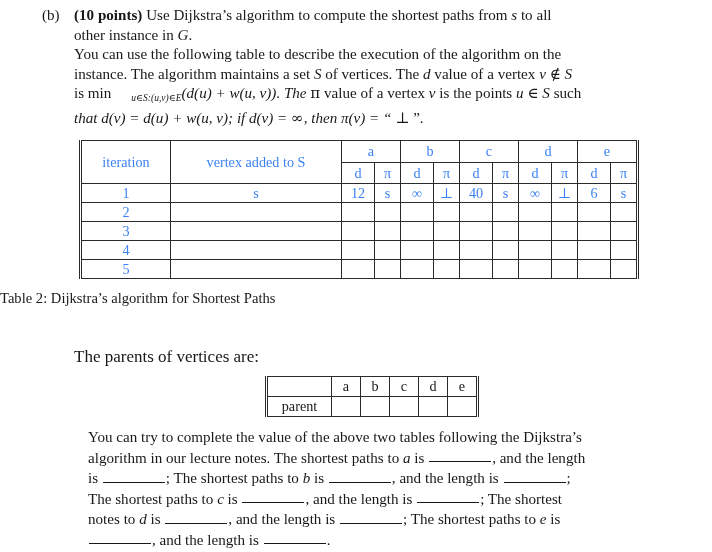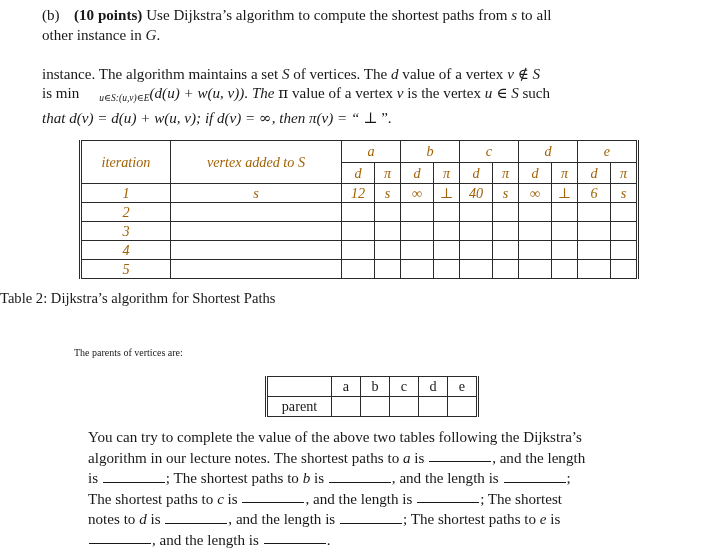--- a/index.html
+++ b/index.html
@@ -29,42 +29,42 @@
     width: 648px;
     font-size: 15.1px;
     line-height: 19.6px;
   }
   .prob-label {
     float: left;
     width: 32px;
     font-size: 15.1px;
   }
   .prob-body {
+    margin-left: 32px;
     text-align: left;
   }
   .bold { font-weight: bold; }
   .mi { font-style: italic; }
   .sub {
     font-size: 9.5px;
     vertical-align: -0.28em;
     font-style: italic;
     padding-left: 20px;
   }
 
   
   .table-main-wrap {
     position: absolute;
     left: 79px;
     top: 140px;
   }
   table.dtable {
     border-collapse: collapse;
     font-size: 14.2px;
-    color: #a16207;
-    font-style: italic;
+    color: #3b82f6;
   }
   table.dtable td, table.dtable th {
     border: 1px solid #2a2a2a;
     font-weight: normal;
     text-align: center;
     vertical-align: middle;
     padding: 0;
     font-family: "Liberation Serif", "DejaVu Serif", serif;
   }
   
@@ -91,21 +91,21 @@
     top: 290px;
     width: 712px;
     font-size: 14.6px;
   }
 
   
   .parents-line {
     position: absolute;
     left: 74px;
     top: 347px;
-    font-size: 10px;
+    font-size: 17px;
   }
 
   
   .table-parent-wrap {
     position: absolute;
     left: 265px;
     top: 376px;
   }
   table.ptable {
     border-collapse: collapse;
@@ -147,23 +147,23 @@
 </head>
 <body>
 
 <div class="page">
 
   <div class="problem">
     <span class="prob-label">(b)</span>
     <div class="prob-body">
       <span class="bold">(10 points)</span><span> Use Dijkstra’s algorithm to compute the shortest paths from </span><span class="mi">s</span><span> to all</span><br>
       <span>other instance in </span><span class="mi">G</span><span>.</span><br>
-      <br>
+      <span>You can use the following table to describe the execution of the algorithm on the</span><br>
       <span>instance. The algorithm maintains a set </span><span class="mi">S</span><span> of vertices. The </span><span class="mi">d</span><span> value of a vertex </span><span class="mi">v</span><span> ∉ </span><span class="mi">S</span><br>
-      <span>is min</span><span class="sub">u∈S:(u,v)∈E</span><span class="mi">(d(u) + w(u, v)). The </span><span class="pi-g">π</span><span> value of a vertex </span><span class="mi">v</span><span> is the vertex </span><span class="mi">u</span><span> ∈ </span><span class="mi">S</span><span> such</span><br>
+      <span>is min</span><span class="sub">u∈S:(u,v)∈E</span><span class="mi">(d(u) + w(u, v)). The </span><span class="pi-g">π</span><span> value of a vertex </span><span class="mi">v</span><span> is the points </span><span class="mi">u</span><span> ∈ </span><span class="mi">S</span><span> such</span><br>
       <span class="mi">that d(v) = d(u) + w(u, v); if d(v) = </span><span class="inf">∞</span><span class="mi">, then π(v) = “ </span><span class="perp">⊥</span><span> ”.</span>
     </div>
   </div>
 
   <div class="table-main-wrap">
     <table class="dtable">
       <tbody>
         <tr class="r-head1">
           <td class="c-iter dbl-left" rowspan="2">iteration</td>
           <td class="c-vert" rowspan="2">vertex added to S</td>

